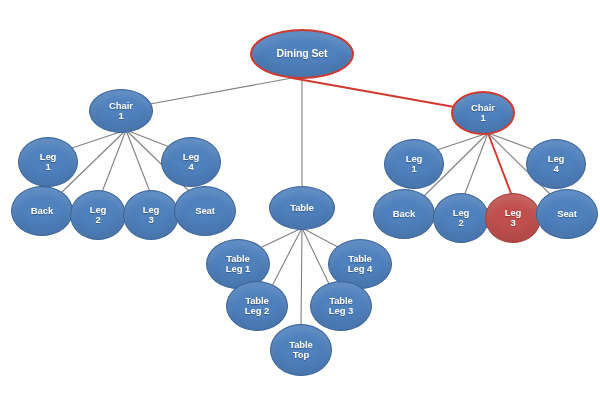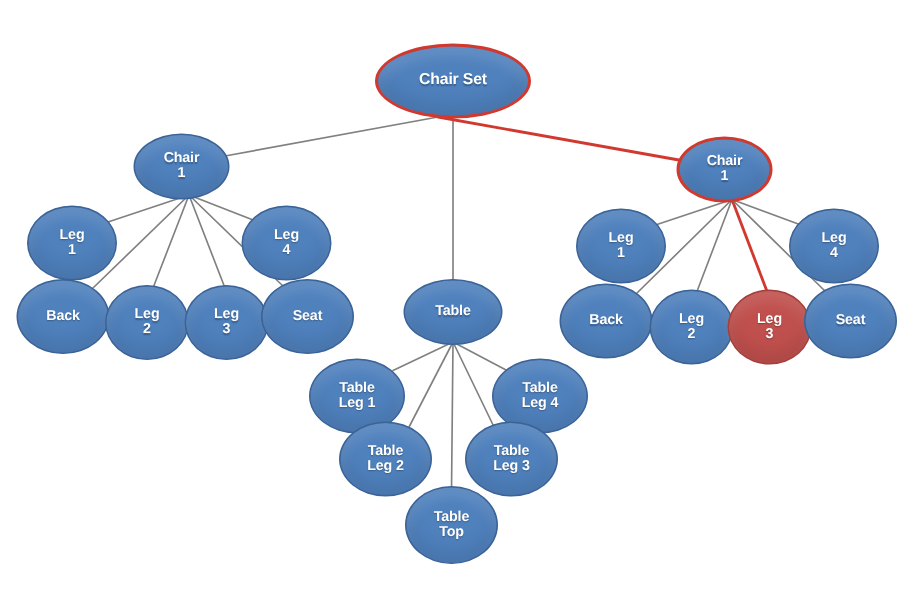--- a/index.html
+++ b/index.html
@@ -84,21 +84,21 @@
       <line x1="302" y1="228" x2="338" y2="247" stroke="#808080" stroke-width="1.1" stroke-linecap="round"></line>
       <line x1="488" y1="133" x2="437" y2="150" stroke="#808080" stroke-width="1.1" stroke-linecap="round"></line>
       <line x1="488" y1="133" x2="424" y2="196" stroke="#808080" stroke-width="1.1" stroke-linecap="round"></line>
       <line x1="488" y1="133" x2="464" y2="196" stroke="#808080" stroke-width="1.1" stroke-linecap="round"></line>
       <line x1="488" y1="133" x2="512" y2="196" stroke="#d1392f" stroke-width="1.9" stroke-linecap="round"></line>
       <line x1="488" y1="133" x2="552" y2="196" stroke="#808080" stroke-width="1.1" stroke-linecap="round"></line>
       <line x1="488" y1="133" x2="534" y2="150" stroke="#808080" stroke-width="1.1" stroke-linecap="round"></line>
     </svg>
   <div id="node-layer">
       <div class="node node-blue highlight-ring" style="left: 250px; top: 29px; width: 104px; height: 50px; font-size: 10.5px;">
-        <span class="node-label">Chair Set</span>
+        <span class="node-label">Dining Set</span>
       </div>
       <div class="node node-blue" style="left: 89px; top: 89px; width: 64px; height: 44px; font-size: 9.5px;">
         <span class="node-label">Chair
 1</span>
       </div>
       <div class="node node-blue" style="left: 18px; top: 137px; width: 60px; height: 50px; font-size: 9.5px;">
         <span class="node-label">Leg
 1</span>
       </div>
       <div class="node node-blue" style="left: 161px; top: 137px; width: 60px; height: 50px; font-size: 9.5px;">

